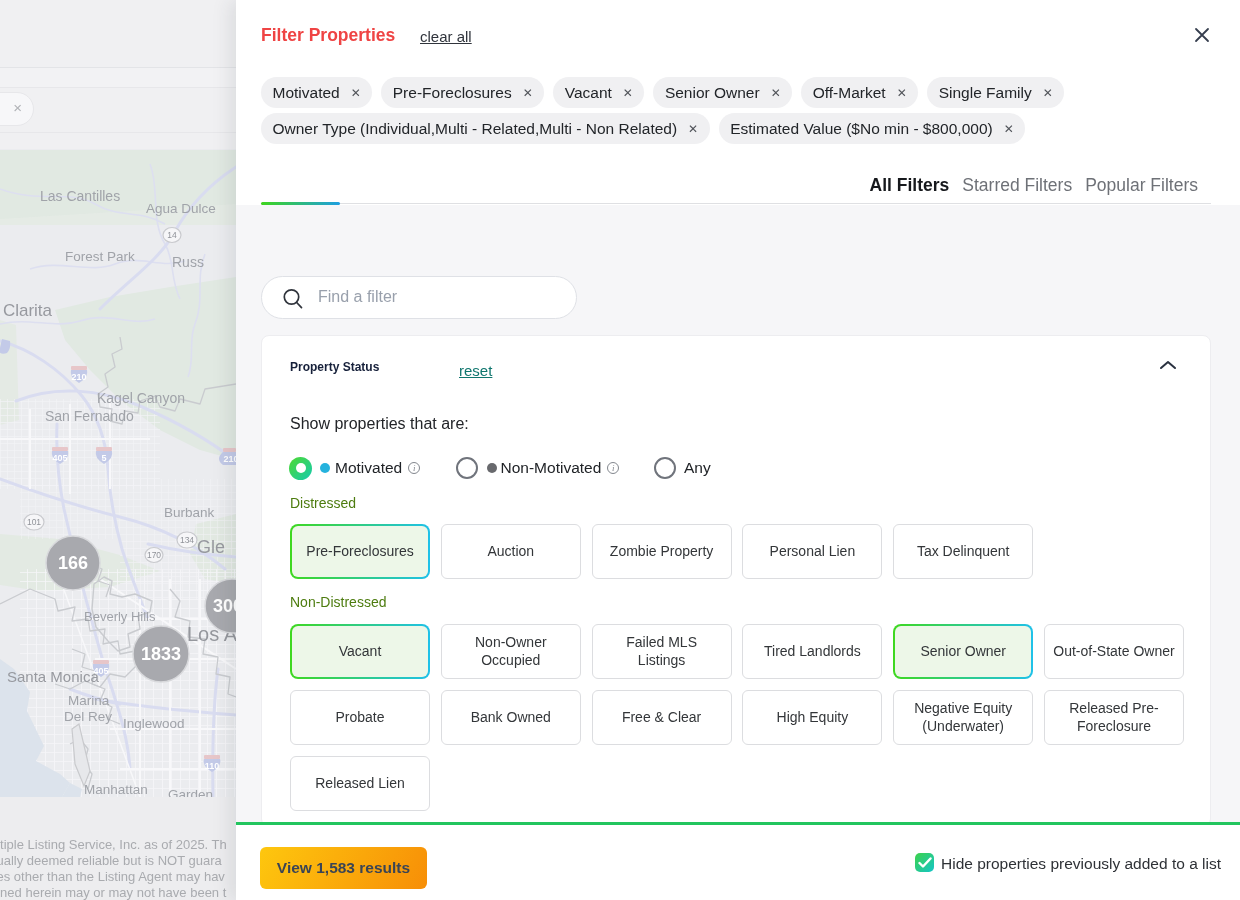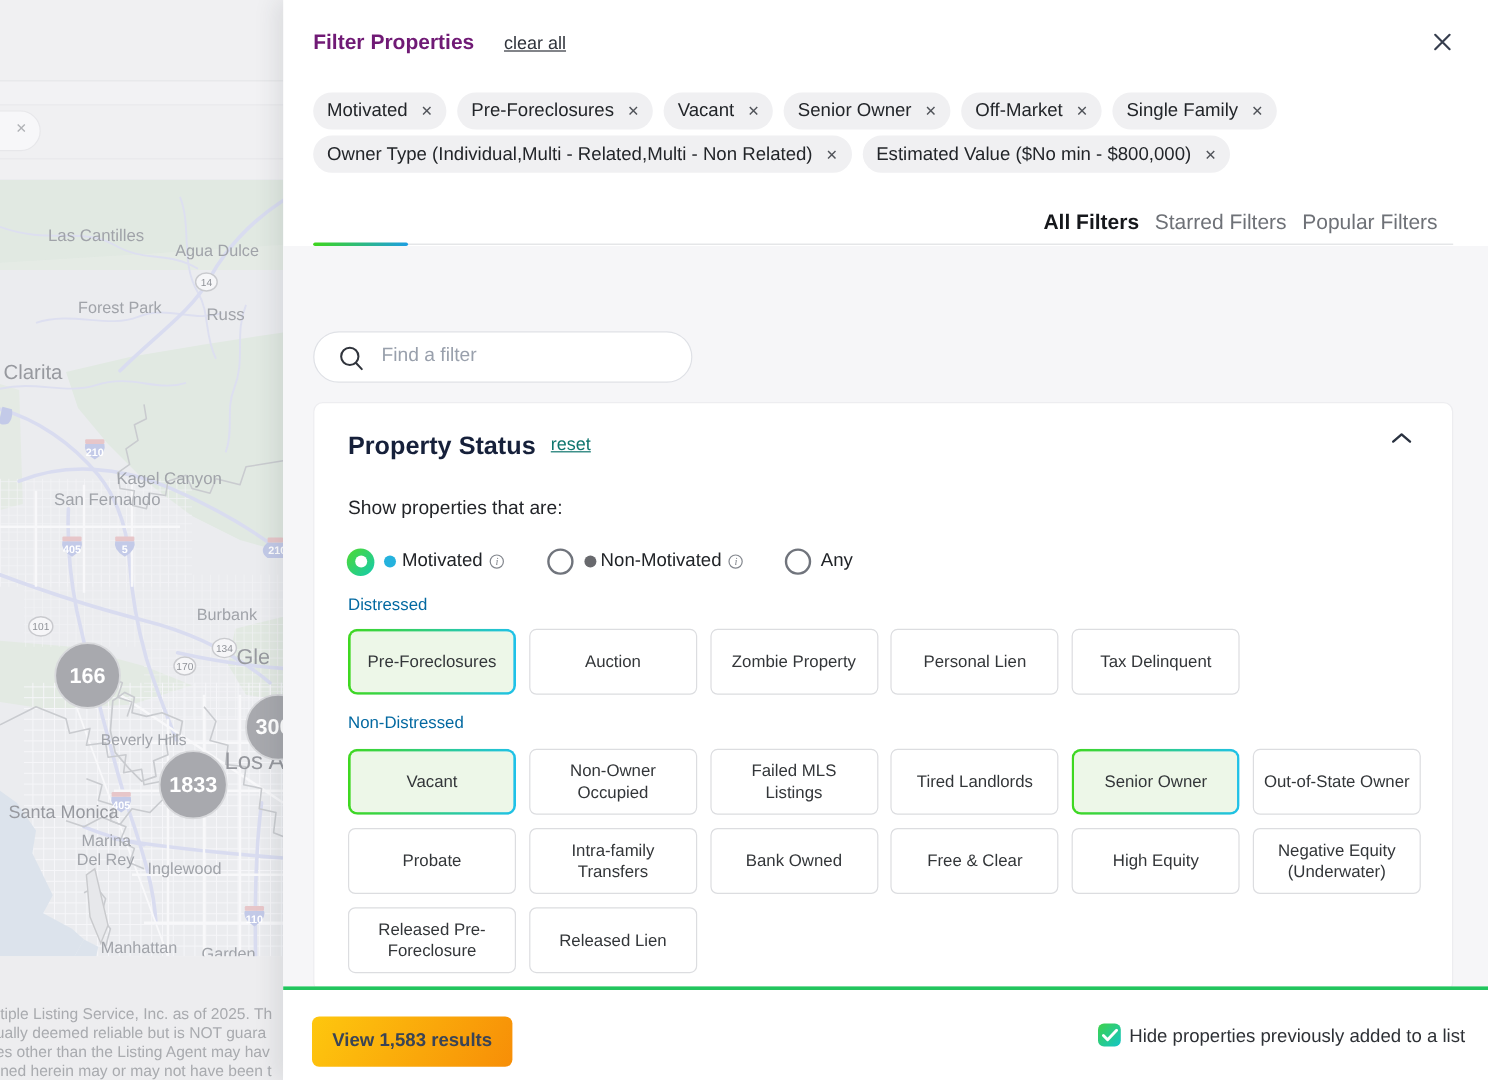--- a/index.html
+++ b/index.html
@@ -14,54 +14,54 @@
 .topbar4 { position:absolute; left:0; top:133px; width:236px; height:16px; background:#f0f0f2; }
 .pill-x { position:absolute; left:-22px; top:92px; width:56px; height:34px; background:#f7f7f9; border:1px solid #e7e7ea; border-radius:17px; }
 .pill-x span { position:absolute; right:11px; top:6px; color:#b0b2b6; font-size:15px; }
 #mapwrap { position:absolute; left:0; top:149px; width:192px; height:648px; }
 #attrib { position:absolute; left:0; top:797px; width:236px; height:103px; background:#ededef; color:#a9abaf; font-size:13px; line-height:16px; }
 #attrib div { position:absolute; left:-10px; width:300px; white-space:nowrap; }
 
 
 #modal { position:absolute; left:236px; top:0; width:1004px; height:900px; background:#ffffff; box-shadow:-6px 0 18px rgba(40,45,60,0.10); }
 #mheader { position:relative; height:60px; }
-#mtitle { position:absolute; left:25px; top:25px; font-size:17.5px; font-weight:bold; color:#701a75;text-align:right; }
+#mtitle { position:absolute; left:25px; top:25px; font-size:17.5px; font-weight:bold; color:#ef4444;text-align:right; }
 #clearall { position:absolute; left:184px; top:28px; font-size:15px; color:#30343c; text-decoration:underline; }
 #mclose { position:absolute; left:952px; top:21px; width:28px; height:28px; color:#363e4e; }
 
 #chips { position:absolute; left:25px; top:77px; width:930px; display:flex; flex-wrap:wrap; gap:5px 9px; }
 .chip { display:inline-flex; align-items:center; height:31px; background:#f0f0f2; border-radius:16px; padding:0 11.5px; font-size:15.5px; color:#222529; white-space:nowrap; }
 .chip .x { margin-left:11px; color:#505359; font-size:12px; }
 
 #tabs { position:absolute; left:25px; top:175px; width:950px; border-bottom:1px solid #dfe0e3; height:29px; font-size:0;text-align:right; }
 .tab { display:inline-block; font-size:17.5px; color:#6e7177; margin-right:13px; padding-bottom:5px; vertical-align:top; }
 .tab.active { color:#16181c; font-weight:bold; }
 #tabuline { position:absolute; left:0; top:26.8px; width:79px; height:2.8px; border-radius:2px; background:linear-gradient(90deg,#3ed51c,#1d9ee2); }
 
 #mbody { position:absolute; left:0; top:205px; width:1004px; height:617px; background:#f6f6f8; }
 #search { position:absolute; left:25px; top:71px; width:316px; height:43px; background:#fff; border:1px solid #dfe1e6; border-radius:22px; }
 #search .ph { position:absolute; left:56px; top:11px; font-size:16px; color:#99a0ac; }
 #search svg { position:absolute; left:20px; top:10px; }
 
 #card { position:absolute; left:25px; top:130px; width:950px; height:492px; background:#ffffff; border-radius:8px; border:1px solid #ededf0; overflow:hidden; }
-#ps-head { position:absolute; left:28px; top:24px; font-size:21px; font-weight:bold; color:#16203a; }
+#ps-head { position:absolute; left:28px; top:24px; font-size:12px; font-weight:bold; color:#16203a; }
 #ps-reset { position:absolute; left:197px; top:26px; font-size:15px; color:#0f766e; text-decoration:underline; }
 #ps-chev { position:absolute; left:897px; top:23px; }
 #ps-show { position:absolute; left:28px; top:67px; font-size:16px; color:#232529;margin-top:12px; }
 
 #radios { position:absolute; left:27px; top:120px; height:24px; }
 .rgroup { position:absolute; display:flex; align-items:center; height:24px; white-space:nowrap; }
 .radio-on { width:23px; height:23px; border-radius:50%; background:linear-gradient(135deg,#4fd92e,#14cbb0); position:relative; }
 .radio-on::after { content:""; position:absolute; left:6.5px; top:6.5px; width:10px; height:10px; border-radius:50%; background:#fff; }
 .radio-off { width:22px; height:22px; border-radius:50%; border:2px solid #70747c; background:#fff; }
 .dot { width:10px; height:10px; border-radius:50%; }
 .rlabel { font-size:15.5px; color:#202327; }
 .info { width:12px; height:12px; border-radius:50%; border:1.2px solid #83878e; color:#83878e; font-size:9px; text-align:center; line-height:11px; font-family:"Liberation Serif",serif; font-style:italic; }
 
-.glabel { position:absolute; left:28px; font-size:14px; color:#0369a1;text-align:right; }
+.glabel { position:absolute; left:28px; font-size:14px; color:#4d7c0f;text-align:right; }
 .bgrid { position:absolute; left:28px; display:grid; grid-template-columns:repeat(6,140px); gap:11px 10.8px; }
 .fbtn { height:55px; background:#fff; border:1px solid #dcdde0; border-radius:6px; display:flex; align-items:center; justify-content:center; text-align:center; font-size:14px; line-height:17.5px; color:#333639; padding:0 6px; }
 .fbtn.sel { border:2px solid transparent; background:linear-gradient(#edf7e8,#edf7e8) padding-box, linear-gradient(90deg,#3fd81f,#1fc1e9) border-box; border-radius:8px; }
 
 #mfooter { position:absolute; left:0; top:822px; width:1004px; height:94px; background:#fff; border-top:3px solid #22c55e; }
 #viewbtn { position:absolute; left:24px; top:22px; width:167px; height:42px; border-radius:6px; background:linear-gradient(120deg,#fec70e,#f78e07); display:flex; align-items:center; justify-content:center; font-size:15.5px; font-weight:bold; color:#3a4455; }
 #hidechk { position:absolute; left:679px; top:28px; width:18.5px; height:18.5px; border-radius:5px; background:linear-gradient(135deg,#3ed24a,#13c5c8); }
 #hidechk svg { position:absolute; left:2.5px; top:3.5px; }
 #hidelabel { position:absolute; left:705px; top:30px; font-size:15.5px; color:#2e3136; }
 </style>
@@ -323,21 +323,20 @@
         </div>
         <div class="glabel" style="top:257.5px">Non-Distressed</div>
         <div class="bgrid" style="top:288px">
           <div class="fbtn sel">Vacant</div>
           <div class="fbtn">Non-Owner<br>Occupied</div>
           <div class="fbtn">Failed MLS<br>Listings</div>
           <div class="fbtn">Tired Landlords</div>
           <div class="fbtn sel">Senior Owner</div>
           <div class="fbtn">Out-of-State Owner</div>
           <div class="fbtn">Probate</div>
-          <div class="fbtn">Intra-family<br>Transfers</div>
           <div class="fbtn">Bank Owned</div>
           <div class="fbtn">Free &amp; Clear</div>
           <div class="fbtn">High Equity</div>
           <div class="fbtn">Negative Equity<br>(Underwater)</div>
           <div class="fbtn">Released Pre-<br>Foreclosure</div>
           <div class="fbtn">Released Lien</div>
         </div>
       </div>
     </div>
     <div id="mfooter">

